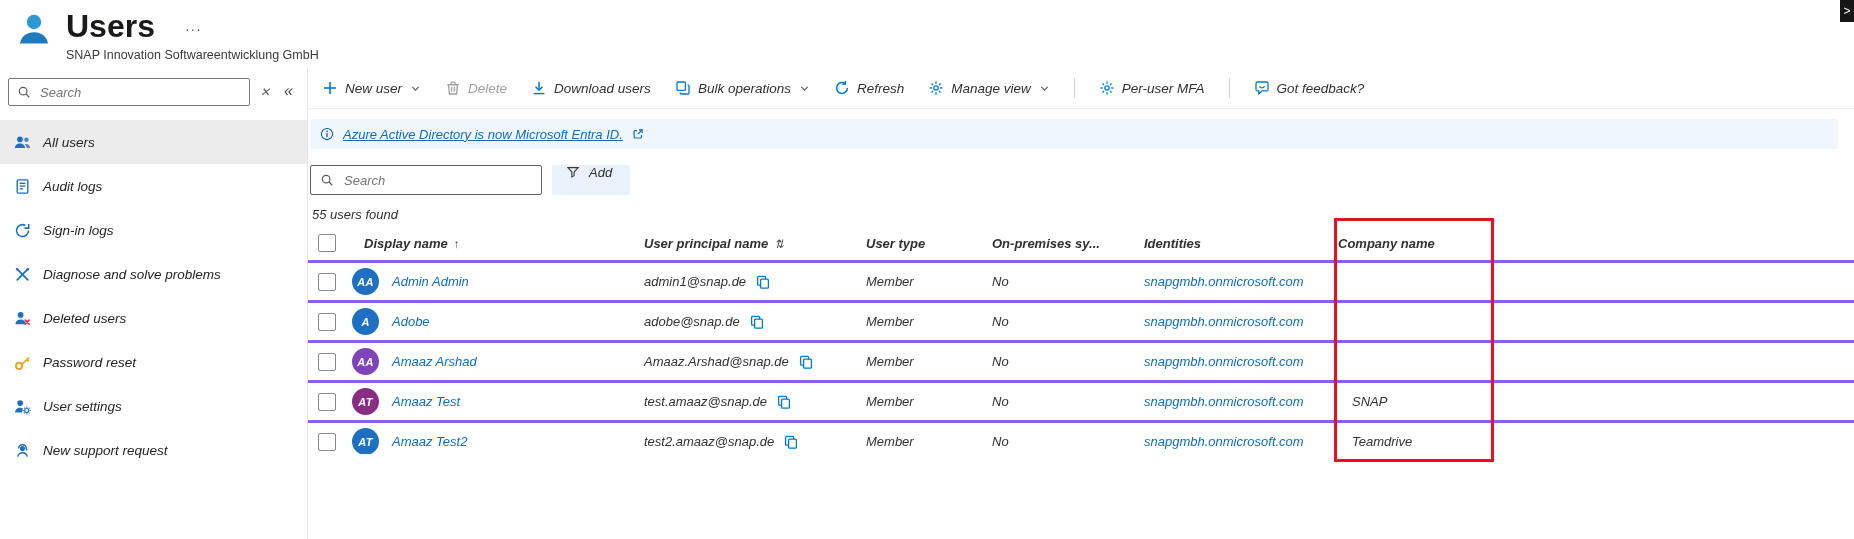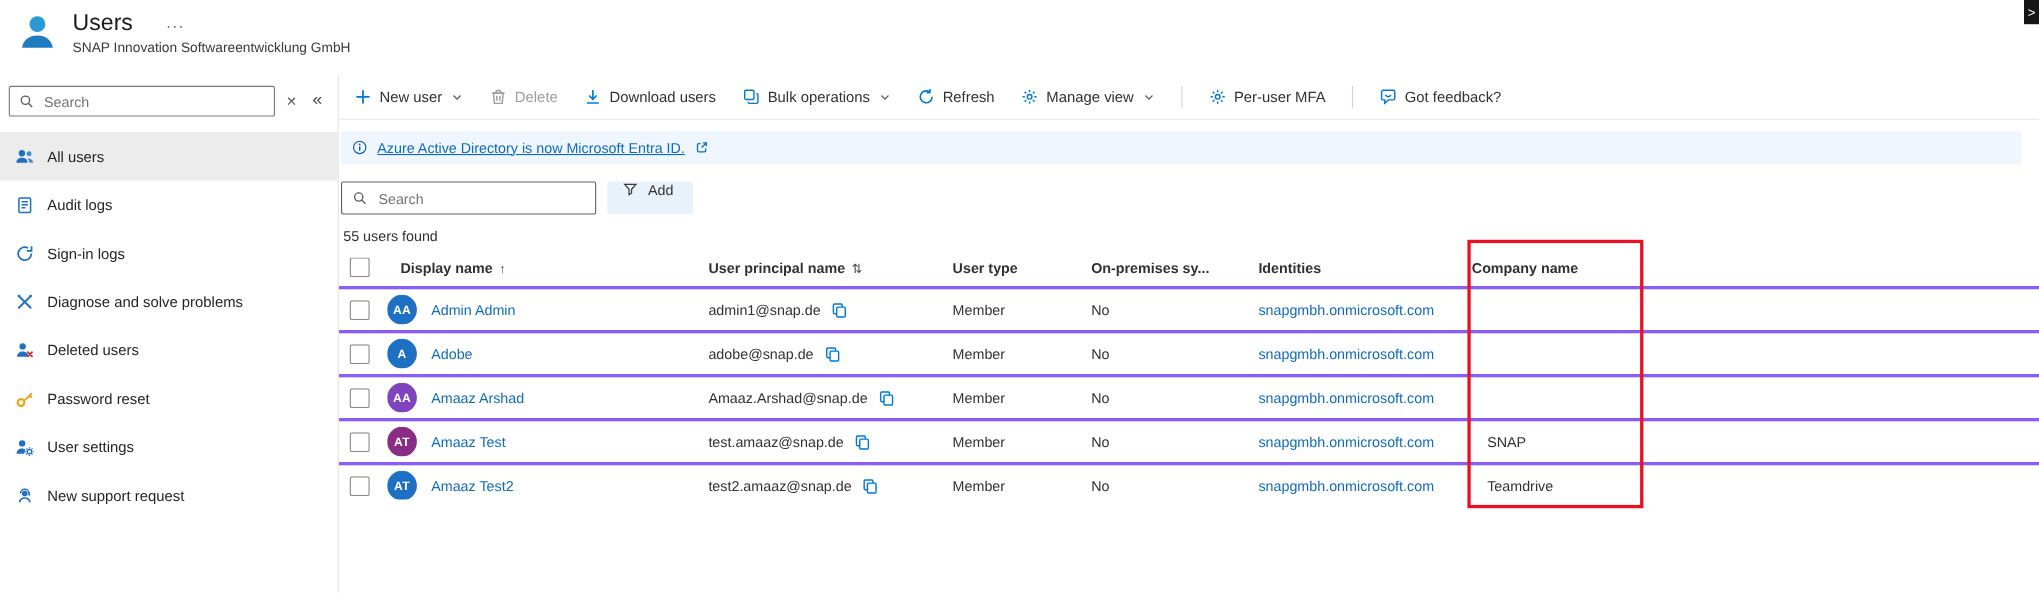--- a/index.html
+++ b/index.html
@@ -9,26 +9,26 @@
     font-family:"Liberation Sans",sans-serif;font-size:13px;
   }
   .ic{display:inline-flex;width:16px;height:16px;flex:none;}
   .ic svg{width:100%;height:100%;}
   .ic.sm{width:14px;height:14px;}
 
   
   .page-header{height:68px;display:flex;align-items:flex-start;padding:9px 0 0 14px;box-sizing:border-box;}
   .header-icon{width:40px;height:40px;margin-right:12px;}
   .title-row{display:flex;align-items:center;gap:30px;}
-  .page-title{margin:0;font-size:21px;font-weight:400;color:#1b1a19;line-height:1.1;}
+  .page-title{margin:0;font-size:32px;font-weight:700;color:#1b1a19;line-height:1.1;}
   .more{color:#605e5c;font-size:14px;letter-spacing:1px;cursor:pointer;margin-top:4px;}
   .subtitle{font-size:12.5px;color:#3b3a39;margin-top:4px;}
 
   
-  .body-row{display:flex;height:471px;}
+  .body-row{display:flex;height:471px;font-style:italic;}
   .sidebar{width:308px;min-width:308px;border-right:1px solid #e4e4e4;box-sizing:border-box;padding-top:8px;background:#fff;}
   .content{flex:1;position:relative;min-width:0;}
 
   
   .sidebar-search-row{display:flex;align-items:center;gap:8px;height:32px;padding:0 8px 0 8px;}
   .sidebar-search{flex:1;display:flex;align-items:center;gap:7px;height:28px;border:1px solid #7a7a7a;border-radius:2px;padding:0 8px;box-sizing:border-box;color:#605e5c;background:#fff;}
   .sidebar-search input{flex:1;min-width:0;border:0;outline:0;font:inherit;font-size:13px;color:#323130;background:transparent;}
   .side-clear{color:#605e5c;font-size:12px;cursor:pointer;padding:2px;}
   .side-collapse{color:#44474a;font-size:16px;cursor:pointer;padding:0 6px 2px 4px;}
   .side-items{margin-top:12px;}

